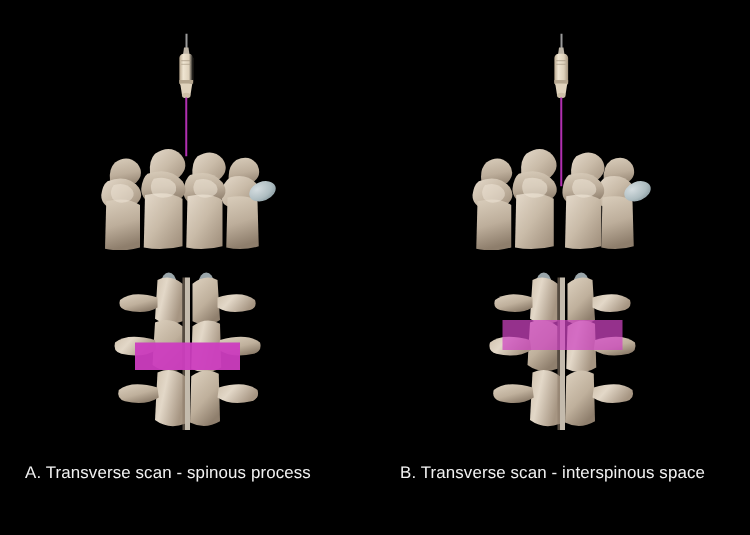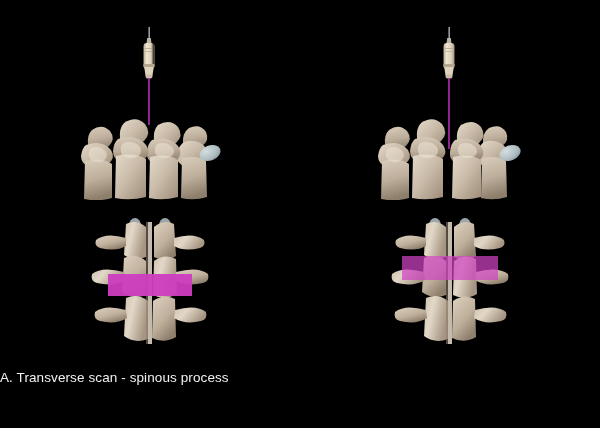--- a/index.html
+++ b/index.html
@@ -47,21 +47,21 @@
 
   
   .caption {
     position: absolute;
     top: 370px;
     color: #f2f2f2;
     font-size: 13.5px;
     letter-spacing: .1px;
     white-space: nowrap;
   }
-  .caption.left  { left: 0; }
+  .caption.left  { left: 20px; }
   .caption.right { left: 20px; }
 
   
   .logo {
     position: absolute;
     left: 176px;
     top: 394px;
     height: 26px;
   }
   .logo svg { display: block; }
@@ -288,16 +288,17 @@
           <path d="M95 94 q21 -6 31 2 q2 7 -5 9 q-16 4 -27 -3 Z" fill="url(#pbB)"></path>
 
           <rect x="68" y="6" width="4" height="122" fill="#e6dccb" opacity=".85"></rect>
           <rect x="66" y="6" width="2" height="122" fill="#8d7d6b" opacity=".6"></rect>
         </g>
 
         <rect x="22" y="40" width="96" height="24" fill="#cf44c2" opacity="0.72"></rect>
       </svg>
     </div>
 
+    <div class="caption right">B. Transverse scan - interspinous space</div>
 
   </div>
 
 </div>
 
 </body></html>

